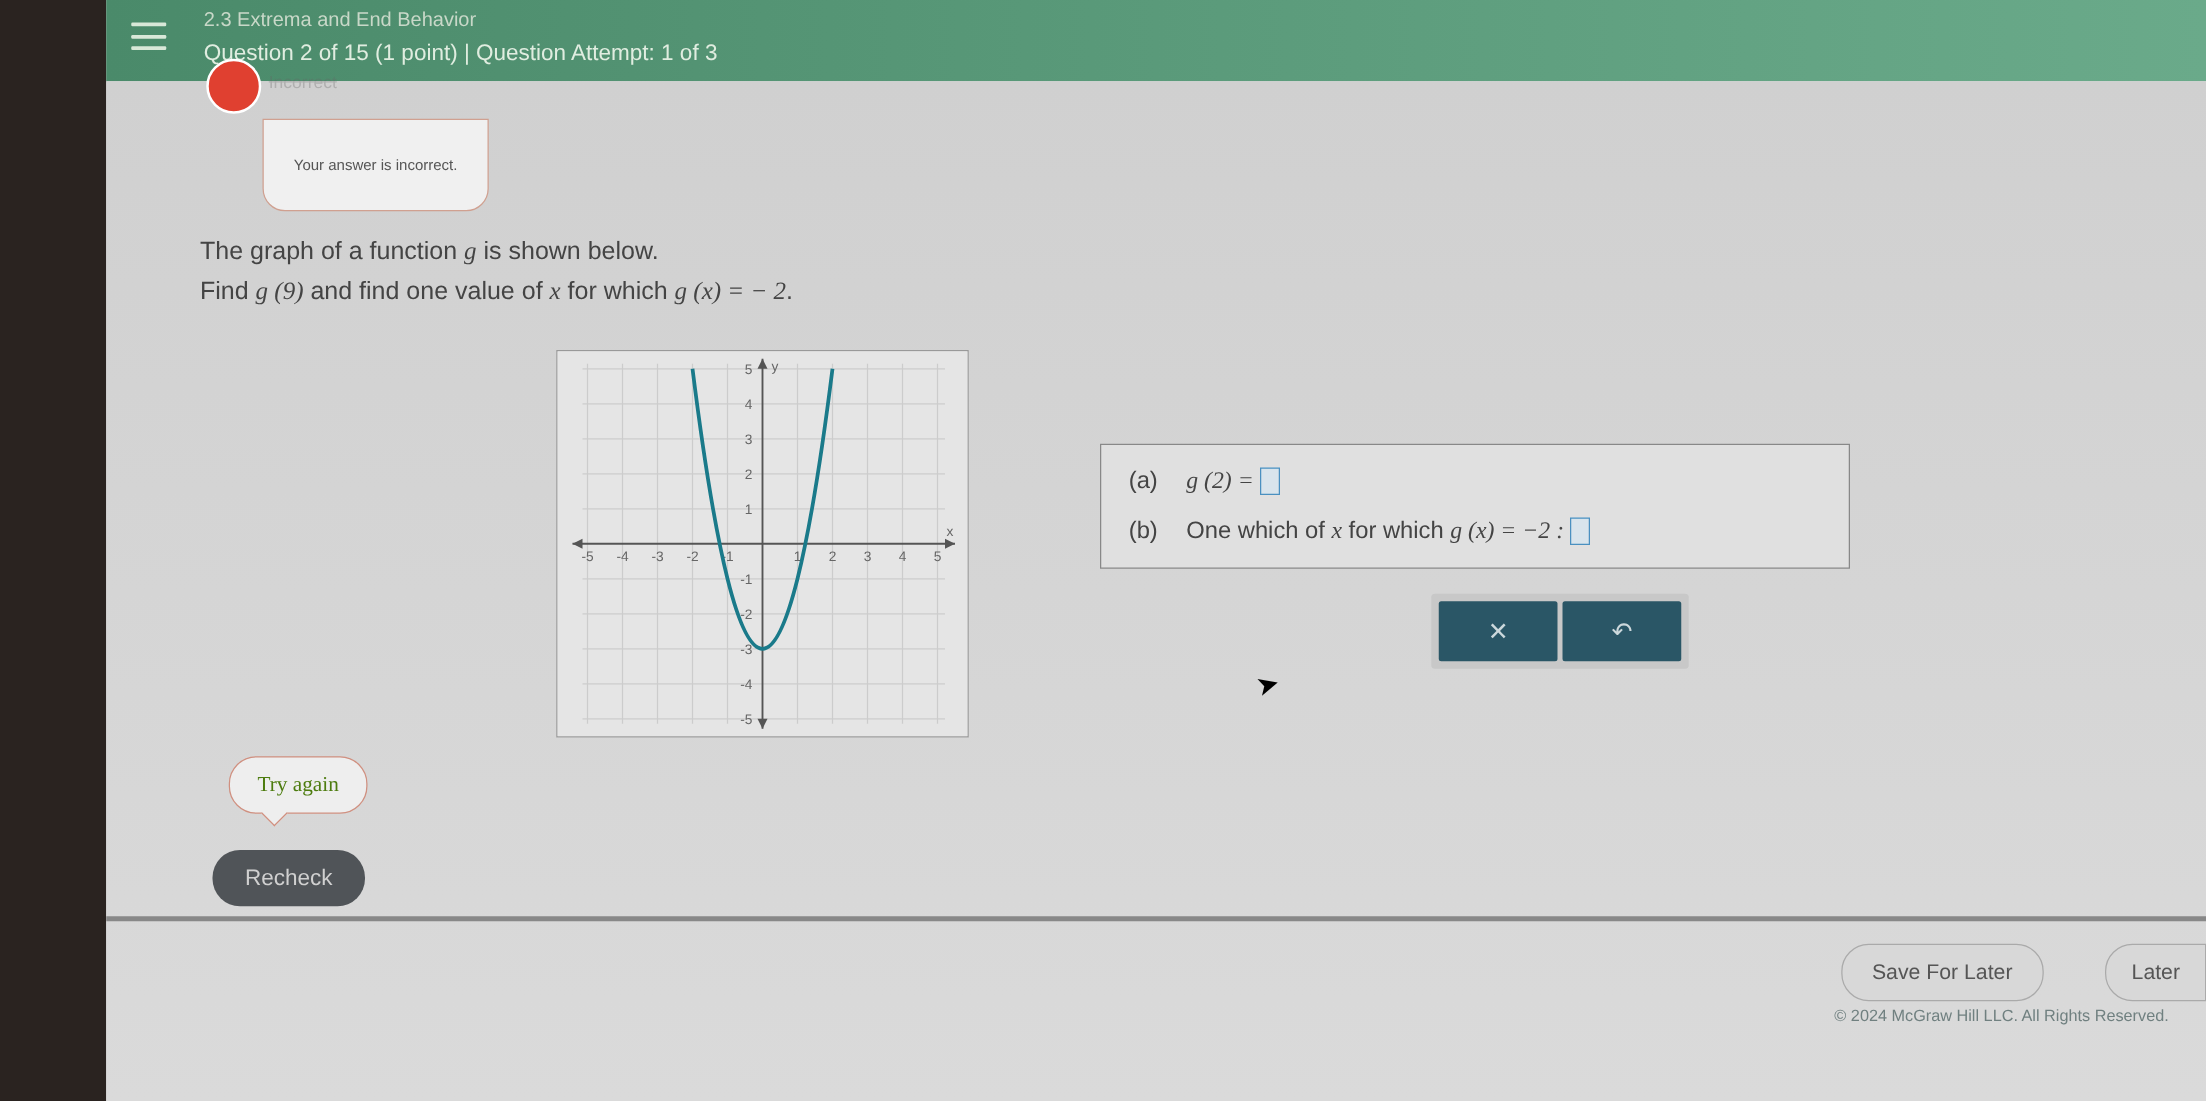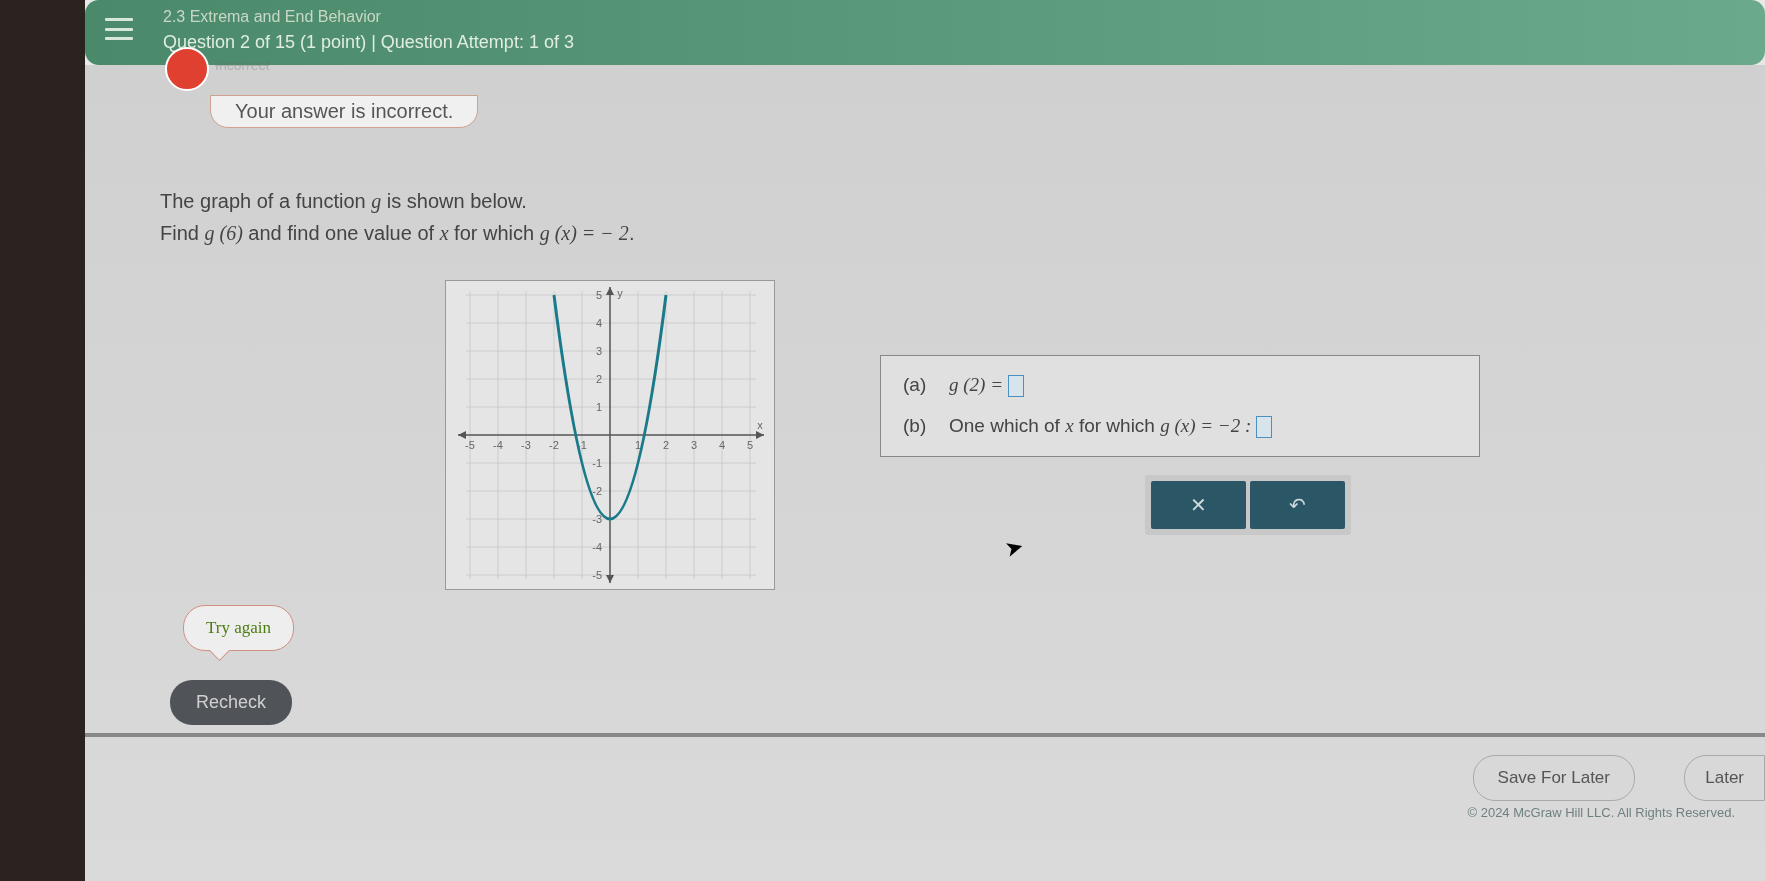--- a/index.html
+++ b/index.html
@@ -21,21 +21,20 @@
       display: flex;
       flex-direction: column;
     }
     .header-bar {
       background: linear-gradient(to right, #4a8a6a, #5a9a7a, #6aaa8a);
       color: #d8e8d8;
       padding: 8px 20px 12px 20px;
       display: flex;
       align-items: flex-start;
       font-size: 18px;
-      border-radius: 14px;
     }
     .menu-icon {
       width: 28px;
       height: 22px;
       margin-right: 30px;
       margin-top: 10px;
       display: flex;
       flex-direction: column;
       justify-content: space-between;
       cursor: pointer;
@@ -75,23 +74,23 @@
       opacity: 0.3;
     }
     .feedback-pill {
       position: absolute;
       left: 125px;
       top: 30px;
       background: #f0f0f0;
       border: 1px solid #d0a090;
       border-bottom-left-radius: 18px;
       border-bottom-right-radius: 18px;
-      padding: 4px 24px;
+      padding: 29px 24px;
       color: #555;
-      font-size: 20px;
+      font-size: 12px;
     }
     .question-text {
       position: absolute;
       left: 75px;
       top: 120px;
       font-size: 20px;
       color: #444;
       line-height: 1.6;
     }
     .question-text .fn { font-style: italic; font-family: 'Times New Roman', serif; }
@@ -254,21 +253,21 @@
     <div class="status-badge"></div>
     <div class="incorrect-label">Incorrect</div>
 
     <div class="feedback-pill">Your answer is incorrect.</div>
 
     <div class="question-text">
       <div>
         <span>The graph of a function </span><span class="fn">g</span><span> is shown below.</span>
       </div>
       <div>
-        <span>Find </span><span class="fn">g (6)</span><span> and find one value of </span><span class="fn">x</span><span> for which </span><span class="fn">g (x) = − 2</span><span>.</span>
+        <span>Find </span><span class="fn">g (9)</span><span> and find one value of </span><span class="fn">x</span><span> for which </span><span class="fn">g (x) = − 2</span><span>.</span>
       </div>
     </div>
 
     <div class="graph-box">
       <svg width="328" height="308" viewBox="0 0 328 308">
 
         <rect x="0" y="0" width="328" height="308" fill="#e5e5e5"></rect>
 
         <g stroke="#888" stroke-width="1">
 

